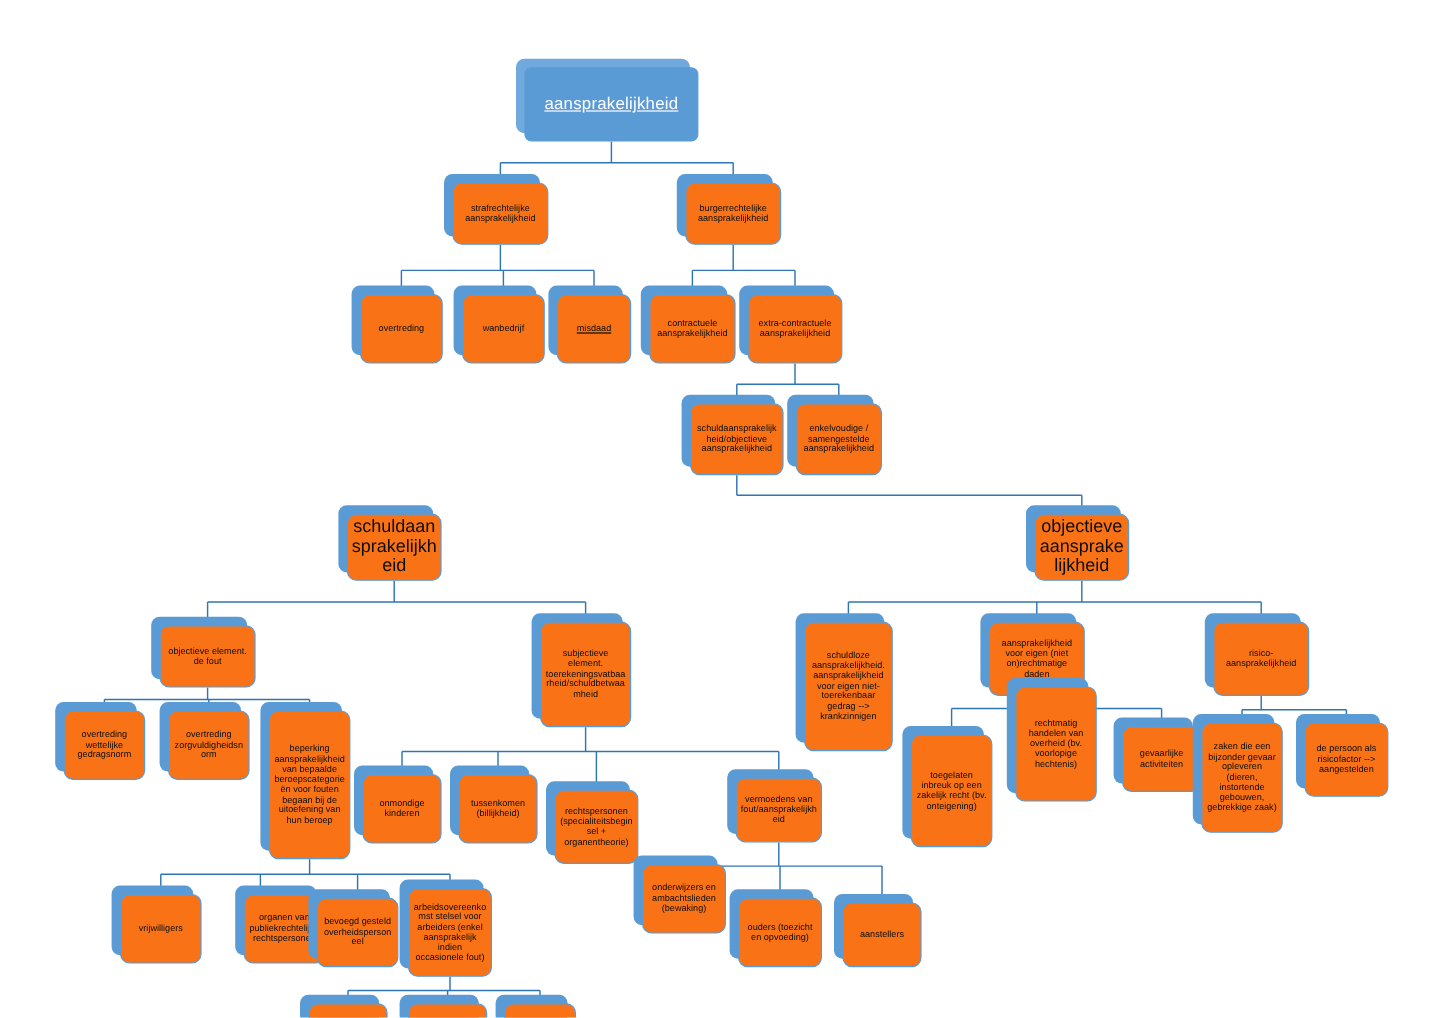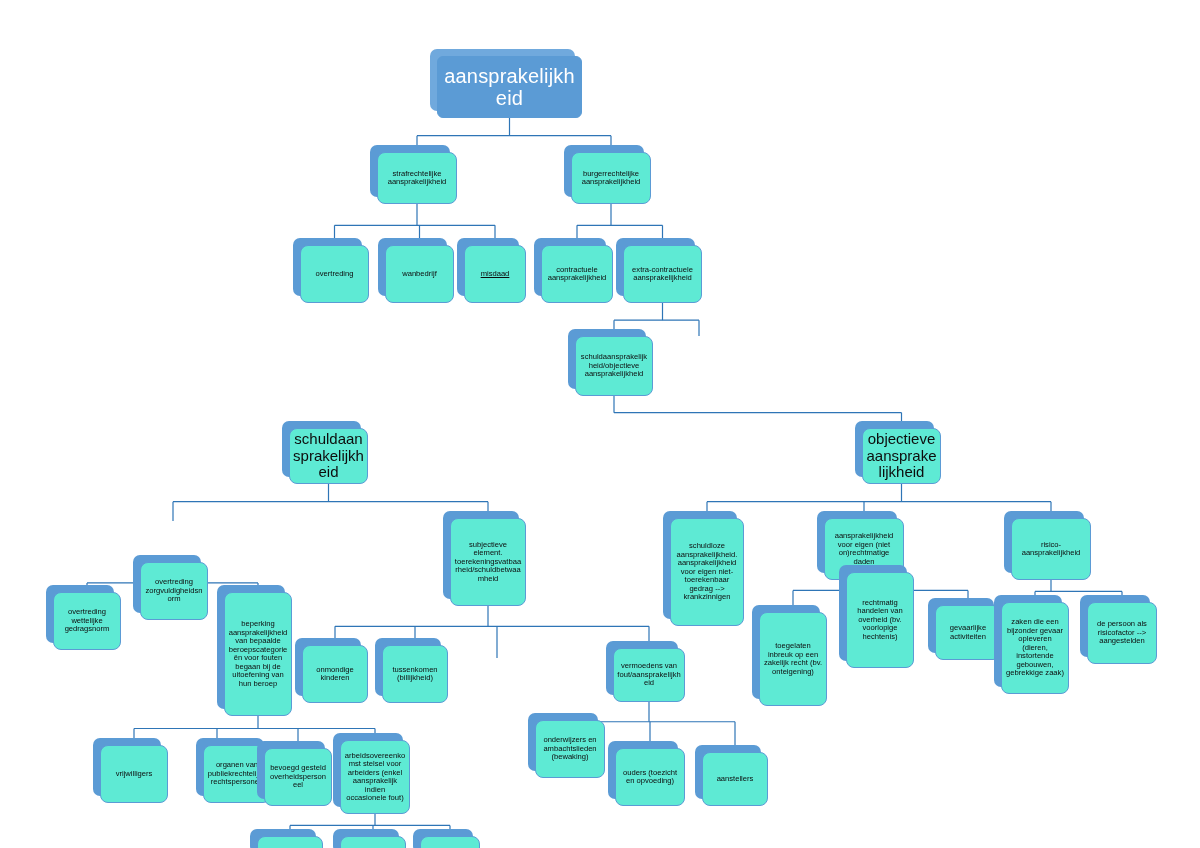--- a/index.html
+++ b/index.html
@@ -30,42 +30,42 @@
     width:100%;height:100%;
     background:#5b9bd5;
     border-radius:7px 7px 7px 7px;
     z-index:1;
   }
   .node .face{
     position:relative;
     z-index:2;
     width:100%;height:100%;
     box-sizing:border-box;
-    background:#5eead4;
+    background:#f97316;
     border:1.6px solid #5b9bd5;
     border-radius:8px;
     display:flex;align-items:center;justify-content:center;
     padding:2px 3px;
   }
   .node .label{
     display:block;
     width:100%;
     word-wrap:break-word;
     overflow-wrap:break-word;
   }
 
   
   .node.root .face{
     background:#5b9bd5;
     border:1.6px solid #5b9bd5;
     color:#ffffff;
     border-radius:6px;
   }
   .node.root .shadow{background:#70a9dd;}
-  .node.root .label{font-size:20px;letter-spacing:.2px;}
+  .node.root .label{font-size:14px;letter-spacing:.2px;text-decoration:underline;}
 
   .fs-8{font-size:7.6px;}
   .fs-9{font-size:15px;}
 </style>
 </head>
 <body>
 
 <div id="canvas">
   <svg id="edges" viewBox="0 0 1200 848">
       <line x1="509.5" y1="118" x2="509.5" y2="135.68" stroke="#2e75b6" stroke-width="1.2"></line>
@@ -181,32 +181,44 @@
       <div class="face">
         <span class="label fs-8">extra-contractuele aansprakelijkheid</span>
       </div>
     </div>
     <div class="node" style="left: 575px; top: 336px; width: 78px; height: 60px;">
       <div class="shadow"></div>
       <div class="face">
         <span class="label fs-8">schuldaansprakelijkheid/objectieve aansprakelijkheid</span>
       </div>
     </div>
+    <div class="node" style="left: 663px; top: 336px; width: 72px; height: 60px;">
+      <div class="shadow"></div>
+      <div class="face">
+        <span class="label fs-8">enkelvoudige / samengestelde aansprakelijkheid</span>
+      </div>
+    </div>
     <div class="node" style="left: 289px; top: 428px; width: 79px; height: 56px;">
       <div class="shadow"></div>
       <div class="face">
         <span class="label fs-9">schuldaansprakelijkheid</span>
       </div>
     </div>
     <div class="node" style="left: 862px; top: 428px; width: 79px; height: 56px;">
       <div class="shadow"></div>
       <div class="face">
         <span class="label fs-9">objectieve aansprakelijkheid</span>
       </div>
     </div>
+    <div class="node" style="left: 133px; top: 521px; width: 80px; height: 52px;">
+      <div class="shadow"></div>
+      <div class="face">
+        <span class="label fs-8">objectieve element. de fout</span>
+      </div>
+    </div>
     <div class="node" style="left: 450px; top: 518px; width: 76px; height: 88px;">
       <div class="shadow"></div>
       <div class="face">
         <span class="label fs-8">subjectieve element. toerekeningsvatbaarheid/schuldbetwaamheid</span>
       </div>
     </div>
     <div class="node" style="left: 670px; top: 518px; width: 74px; height: 108px;">
       <div class="shadow"></div>
       <div class="face">
         <span class="label fs-8">schuldloze aansprakelijkheid. aansprakelijkheid voor eigen niet-toerekenbaar gedrag --&gt; krankzinnigen</span>
@@ -223,21 +235,21 @@
       <div class="face">
         <span class="label fs-8">risico-aansprakelijkheid</span>
       </div>
     </div>
     <div class="node" style="left: 53px; top: 592px; width: 68px; height: 58px;">
       <div class="shadow"></div>
       <div class="face">
         <span class="label fs-8">overtreding wettelijke gedragsnorm</span>
       </div>
     </div>
-    <div class="node" style="left: 140px; top: 562px; width: 68px; height: 58px;">
+    <div class="node" style="left: 140px; top: 592px; width: 68px; height: 58px;">
       <div class="shadow"></div>
       <div class="face">
         <span class="label fs-8">overtreding zorgvuldigheidsnorm</span>
       </div>
     </div>
     <div class="node" style="left: 224px; top: 592px; width: 68px; height: 124px;">
       <div class="shadow"></div>
       <div class="face">
         <span class="label fs-8">beperking aansprakelijkheid van bepaalde beroepscategorieën voor fouten begaan bij de uitoefening van hun beroep</span>
       </div>
@@ -247,20 +259,26 @@
       <div class="face">
         <span class="label fs-8">onmondige kinderen</span>
       </div>
     </div>
     <div class="node" style="left: 382px; top: 645px; width: 66px; height: 58px;">
       <div class="shadow"></div>
       <div class="face">
         <span class="label fs-8">tussenkomen (billijkheid)</span>
       </div>
     </div>
+    <div class="node" style="left: 462px; top: 658px; width: 70px; height: 62px;">
+      <div class="shadow"></div>
+      <div class="face">
+        <span class="label fs-8">rechtspersonen (specialiteitsbeginsel + organentheorie)</span>
+      </div>
+    </div>
     <div class="node" style="left: 613px; top: 648px; width: 72px; height: 54px;">
       <div class="shadow"></div>
       <div class="face">
         <span class="label fs-8">vermoedens van fout/aansprakelijkheid</span>
       </div>
     </div>
     <div class="node" style="left: 759px; top: 612px; width: 68px; height: 94px; justify-content: flex-end;">
       <div class="shadow"></div>
       <div class="face">
         <span class="label fs-8">toegelaten inbreuk op een zakelijk recht (bv. onteigening)</span>

